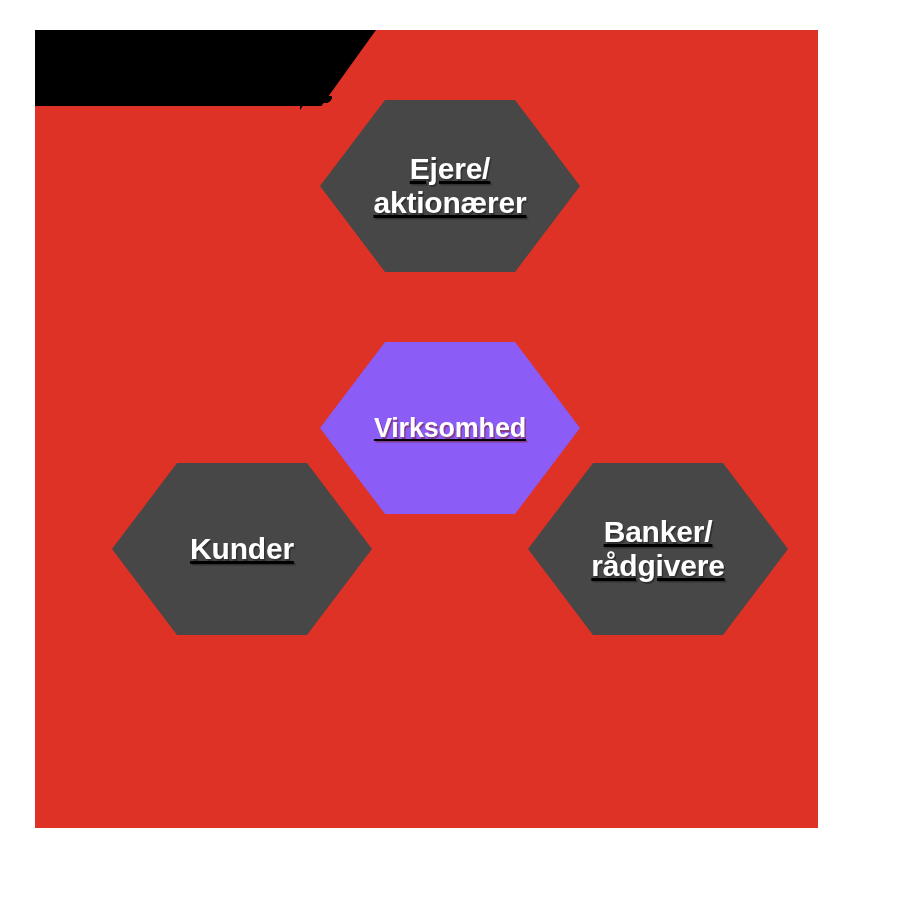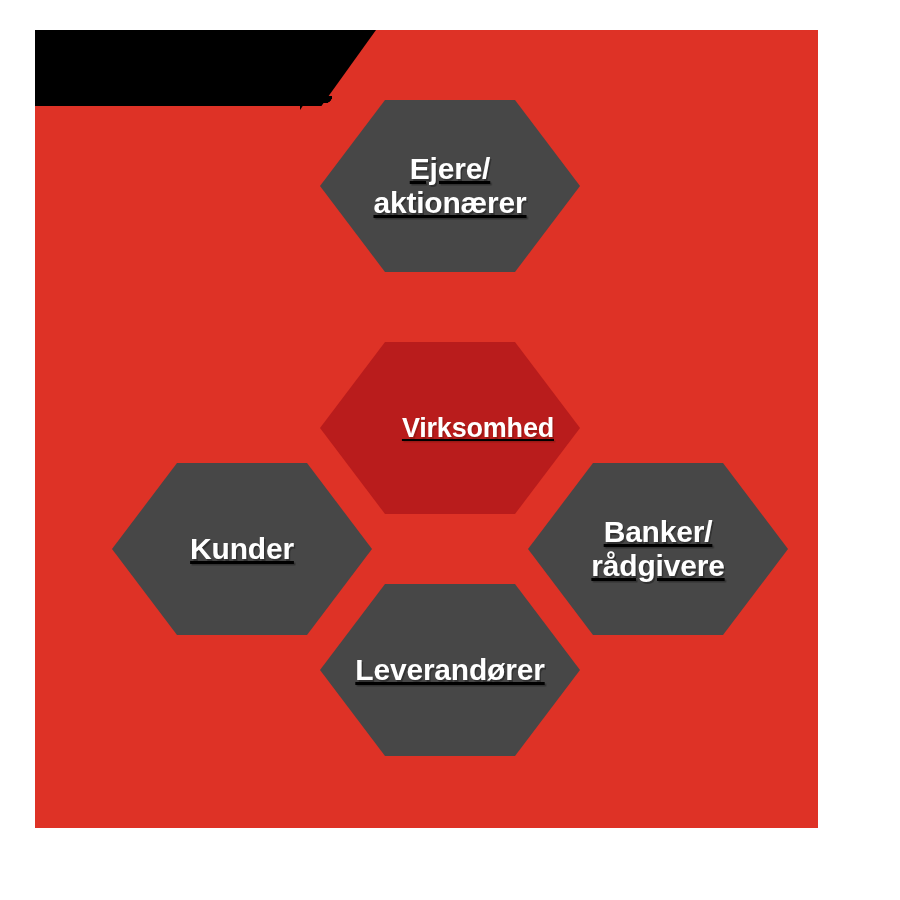--- a/index.html
+++ b/index.html
@@ -68,21 +68,21 @@
     height: 172px;
     clip-path: polygon(25% 0%, 75% 0%, 100% 50%, 75% 100%, 25% 100%, 0% 50%);
     display: flex;
     align-items: center;
     justify-content: center;
     box-sizing: border-box;
     padding: 0 26px;
     text-decoration: underline;
   }
   .hex.dark  { background: #474747; }
-  .hex.accent{ background: #b91c1c; justify-content: flex-end; }
+  .hex.accent{ background: #8b5cf6; }
 
   .hex-label {
     color: #ffffff;
     font-family: "Liberation Sans", sans-serif;
     font-weight: bold;
     font-size: 30px;
     line-height: 1.14;
     text-align: center;
     letter-spacing: -0.2px;
     text-shadow: 1.5px 1.5px 0 rgba(0,0,0,0.30);
@@ -126,17 +126,14 @@
 
   <div class="hex dark hex-lower-left">
     <span class="hex-label">Kunder</span>
   </div>
 
   <div class="hex dark hex-lower-right">
     <span class="hex-label">Banker/
 rådgivere</span>
   </div>
 
-  <div class="hex dark hex-bottom">
-    <span class="hex-label">Leverandører</span>
-  </div>
 
 </div>
 
 </body></html>

